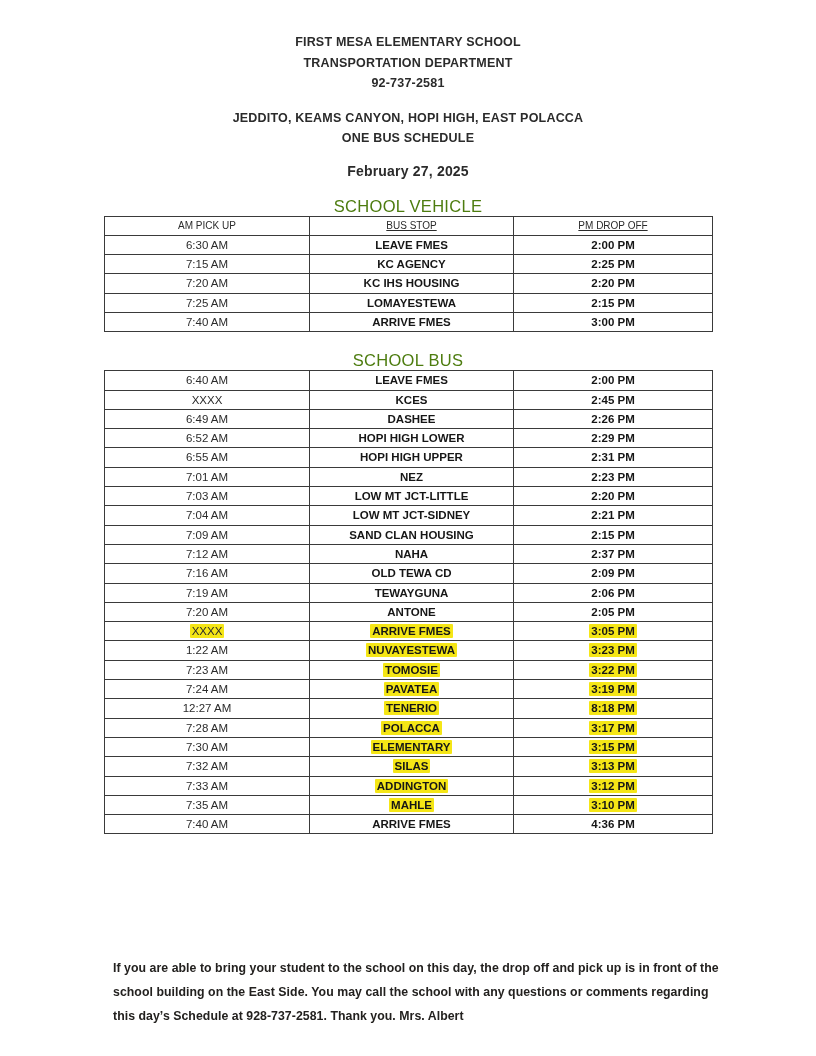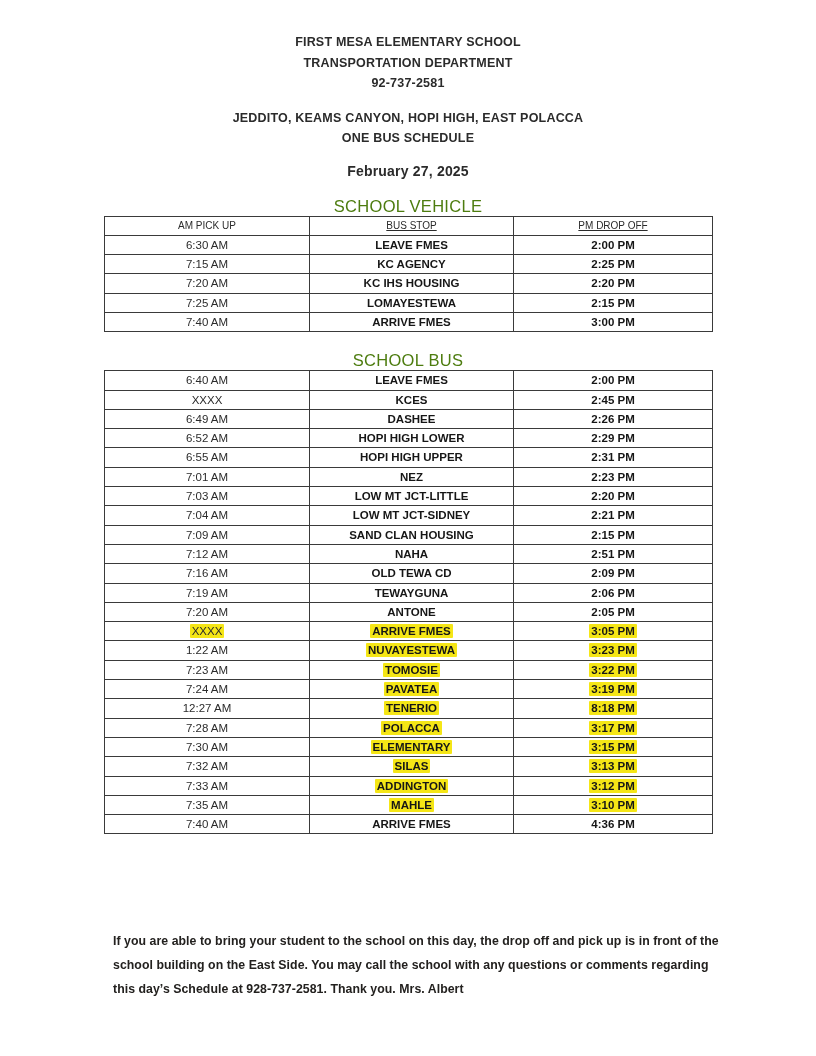--- a/index.html
+++ b/index.html
@@ -93,21 +93,21 @@
     padding: 1px 2px;
     border-radius: 1px;
   }
 
   .gap-tables { height: 19px; }
 
   
   .footer-note {
     position: absolute;
     left: 113px;
-    top: 929px;
+    top: 956px;
     width: 610px;
     font-size: 12.3px;
     font-weight: bold;
     line-height: 24px;
     color: #23211f;
     letter-spacing: 0.05px;
     text-align: left;
   }
 </style>
 </head>
@@ -225,21 +225,21 @@
             <td class="pm">2:21 PM</td>
           </tr>
           <tr>
             <td class="am">7:09 AM</td>
             <td class="stop">SAND CLAN HOUSING</td>
             <td class="pm">2:15 PM</td>
           </tr>
           <tr>
             <td class="am">7:12 AM</td>
             <td class="stop">NAHA</td>
-            <td class="pm">2:51 PM</td>
+            <td class="pm">2:37 PM</td>
           </tr>
           <tr>
             <td class="am">7:16 AM</td>
             <td class="stop">OLD TEWA CD</td>
             <td class="pm">2:09 PM</td>
           </tr>
           <tr>
             <td class="am">7:19 AM</td>
             <td class="stop">TEWAYGUNA</td>
             <td class="pm">2:06 PM</td>

